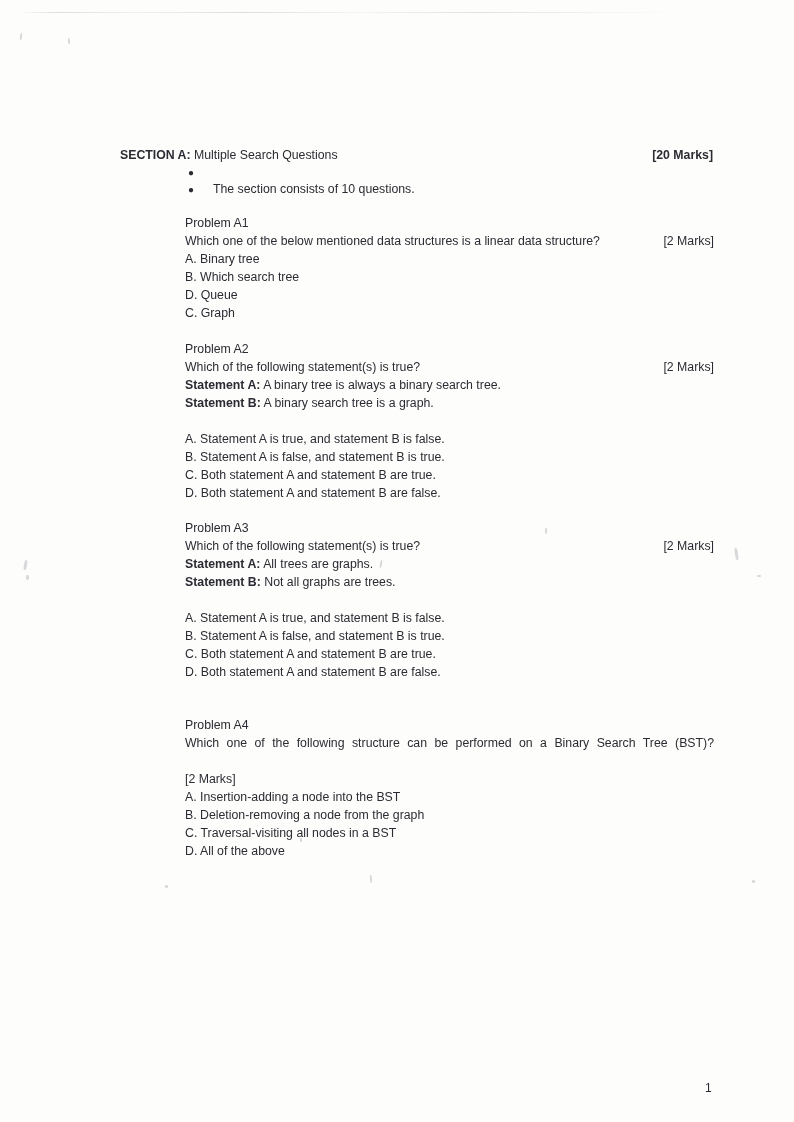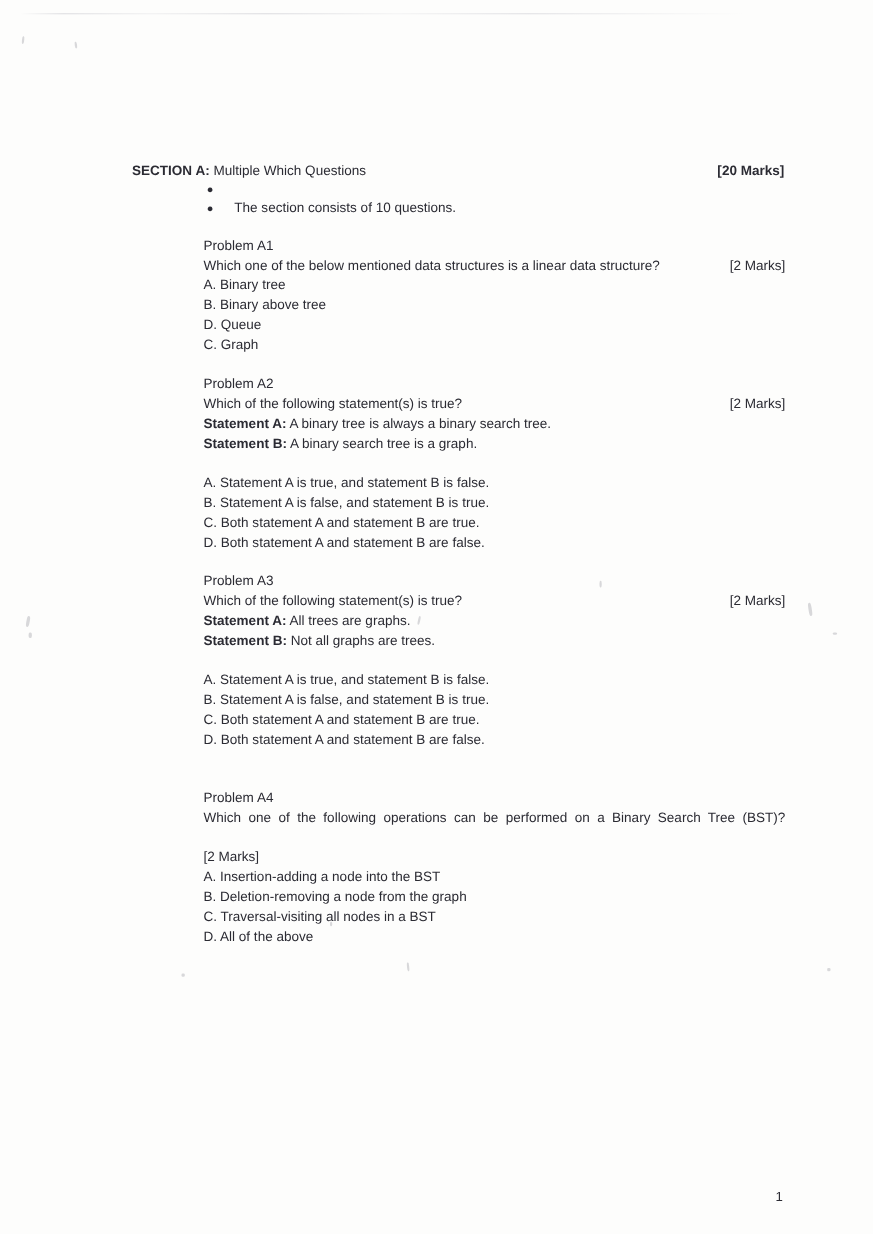--- a/index.html
+++ b/index.html
@@ -149,42 +149,42 @@
   <div class="speck sp7"></div>
   <div class="speck sp8"></div>
   <div class="speck sp9"></div>
   <div class="speck sp10"></div>
   <div class="speck sp11"></div>
   <div class="speck sp12"></div>
 
   <div class="content">
 
     <div class="section-header">
-      <div><span class="lead">SECTION A:</span><span> Multiple Which Questions</span></div>
+      <div><span class="lead">SECTION A:</span><span> Multiple Search Questions</span></div>
       <div class="section-marks">[20 Marks]</div>
     </div>
 
     <div class="bullets">
       <div class="bullet-row">
         <span class="bullet-dot">●</span>
       </div>
       <div class="bullet-row">
         <span class="bullet-dot">●</span>
         <span>The section consists of 10 questions.</span>
       </div>
     </div>
 
     <div class="problem" style="top:214px;">
       <div class="p-title">Problem A1</div>
       <div class="q-line">
         <span>Which one of the below mentioned data structures is a linear data structure?</span>
         <span class="marks">[2 Marks]</span>
       </div>
       <div class="opt">A. Binary tree</div>
-      <div class="opt">B. Binary above tree</div>
+      <div class="opt">B. Which search tree</div>
       <div class="opt">D. Queue</div>
       <div class="opt">C. Graph</div>
     </div>
 
     <div class="problem" style="top:340px;">
       <div class="p-title">Problem A2</div>
       <div class="q-line">
         <span>Which of the following statement(s) is true?</span>
         <span class="marks">[2 Marks]</span>
       </div>
@@ -207,21 +207,21 @@
       <div><span class="stmt-label">Statement B:</span><span>  Not all graphs are trees.</span></div>
       <div class="gap"></div>
       <div class="opt">A. Statement A is true, and statement B is false.</div>
       <div class="opt">B. Statement A is false, and statement B is true.</div>
       <div class="opt">C. Both statement A and statement B are true.</div>
       <div class="opt">D. Both statement A and statement B are false.</div>
     </div>
 
     <div class="problem" style="top:716px;">
       <div class="p-title">Problem A4</div>
-      <div class="q-justify"><span class="force-justify">Which one of the following operations can be performed on a Binary Search Tree (BST)?</span></div>
+      <div class="q-justify"><span class="force-justify">Which one of the following structure can be performed on a Binary Search Tree (BST)?</span></div>
       <div>[2 Marks]</div>
       <div class="opt">A. Insertion-adding a node into the BST</div>
       <div class="opt">B. Deletion-removing a node from the graph</div>
       <div class="opt">C. Traversal-visiting all nodes in a BST</div>
       <div class="opt">D. All of the above</div>
     </div>
 
     <div class="page-number">1</div>
 
   </div>

